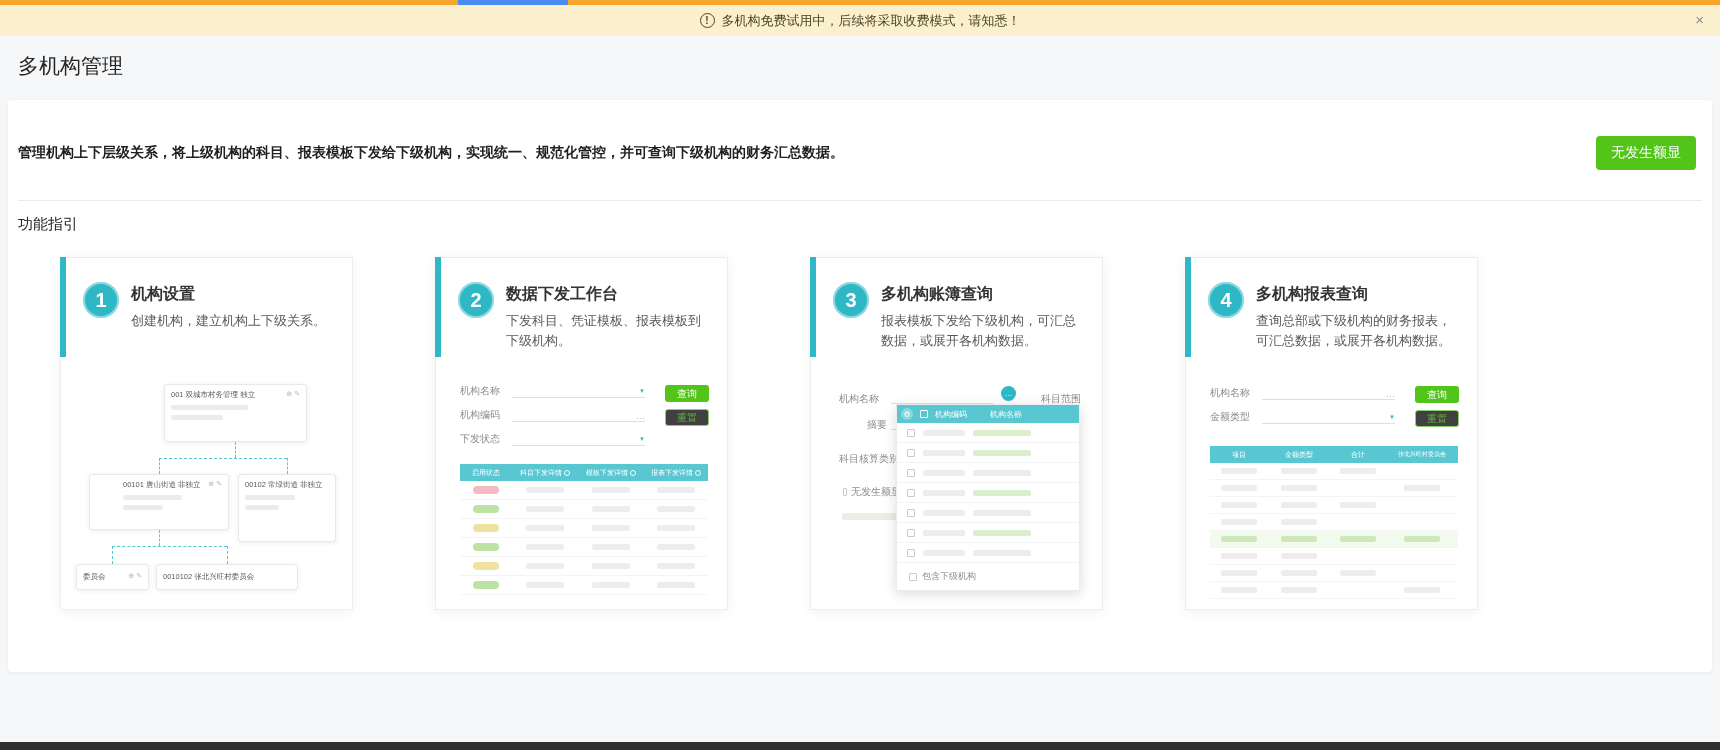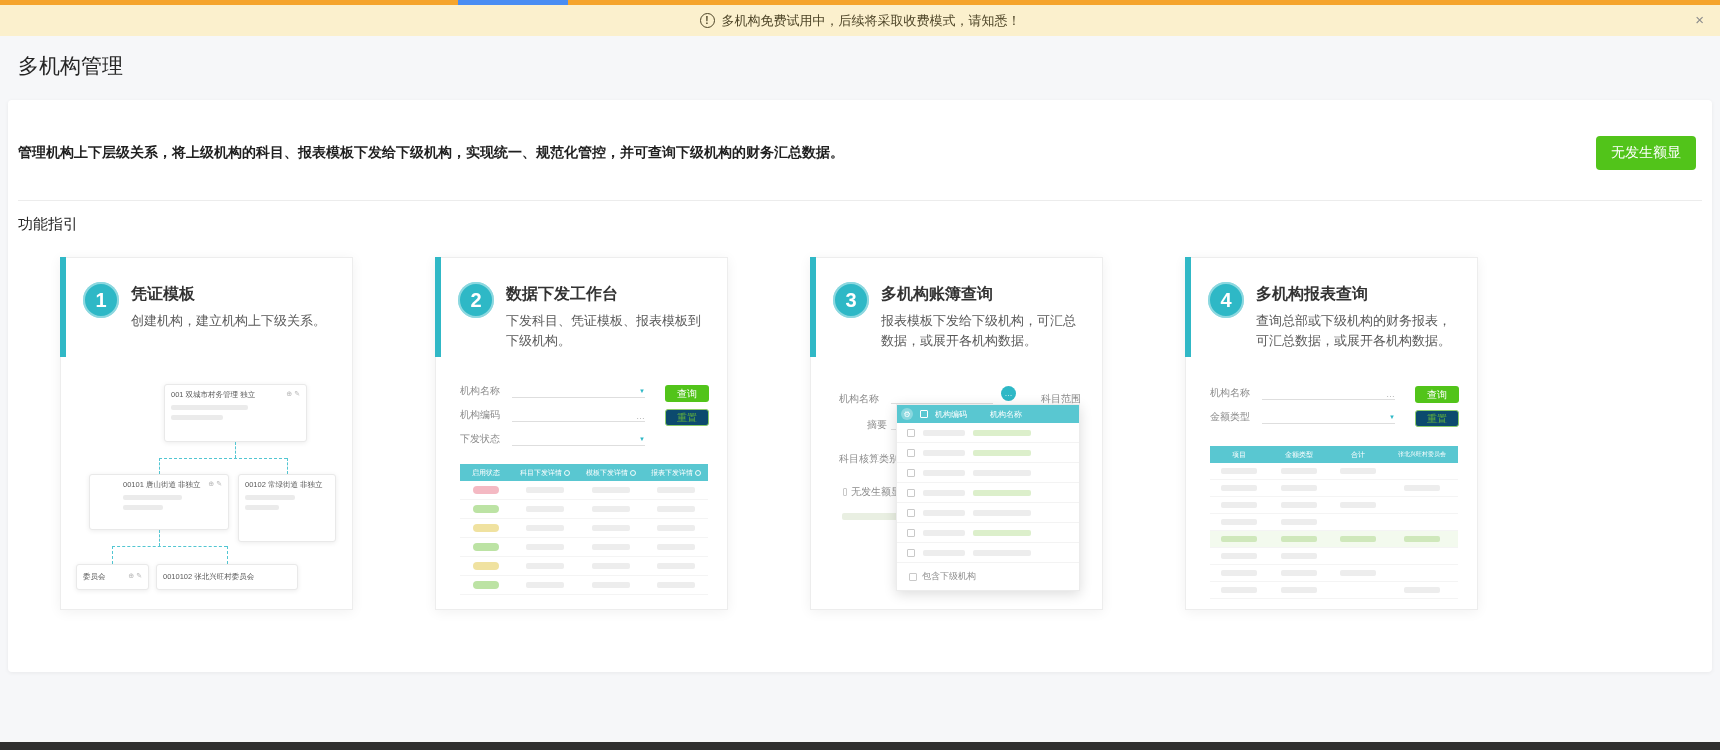--- a/index.html
+++ b/index.html
@@ -70,21 +70,21 @@
     border-bottom:1px solid #dedede; height:14px; display:flex;
     align-items:flex-end; justify-content:flex-end;
   }
   .chev { font-size:6px; color:#2eb8c6; line-height:1.6; }
   .dots { font-size:9px; color:#b5b5b5; line-height:1; }
   .mini-btn {
     position:absolute; width:44px; height:17px; font-size:10px; border-radius:3px;
     display:flex; align-items:center; justify-content:center; font-family:inherit;
   }
   .mini-btn.solid { background:#52c41a; color:#fff; border:none; }
-  .mini-btn.outline { background:#0c4a6e; color:#63b13c; border:1px solid #8ccd6a; }
+  .mini-btn.outline { background:#404040; color:#63b13c; border:1px solid #8ccd6a; }
   .pbar { height:6px; background:#ededed; border-radius:2px; }
   .cbox { width:8px; height:8px; border:1px solid #c9c9c9; background:#fff; display:inline-block; border-radius:1px; }
   .info-dot { width:6px; height:6px; border:1px solid rgba(255,255,255,.9); border-radius:50%; display:inline-block; }
   
   .obox {
     position:absolute; background:#fff; border:1px solid #e9e9e9; border-radius:3px;
     box-shadow:0 1px 5px rgba(0,0,0,.08); padding:5px 6px;
   }
   .obox .bt { font-size:7.5px; color:#595959; display:flex; justify-content:space-between; white-space:nowrap; overflow:hidden; }
   .obox .bicons { color:#b5b5b5; font-size:7px; margin-left:3px; flex:none; }
@@ -194,21 +194,21 @@
     <div class="divider"></div>
     <h2 class="guide-heading">功能指引</h2>
 
     <div class="cards-row">
 
       <div class="gcard">
         <div class="accent"></div>
         <div class="gcard-header">
           <div class="num-circle">1</div>
           <div>
-            <div class="gcard-title">凭证模板</div>
+            <div class="gcard-title">机构设置</div>
             <div class="gcard-desc">创建机构，建立机构上下级关系。</div>
           </div>
         </div>
         <div class="illus">
           <div class="obox c1-root">
             <div class="bt">
               <span>001 双城市村务管理  独立</span>
               <span class="bicons">
                 <span>⊕</span>
                 <span>✎</span>

